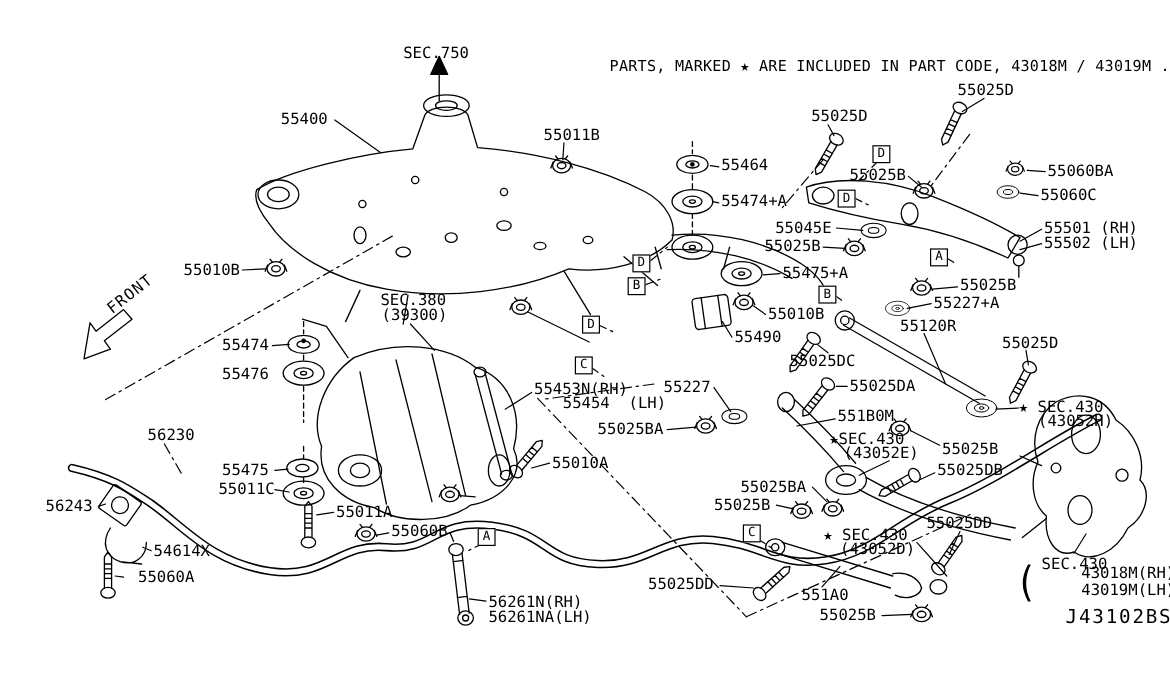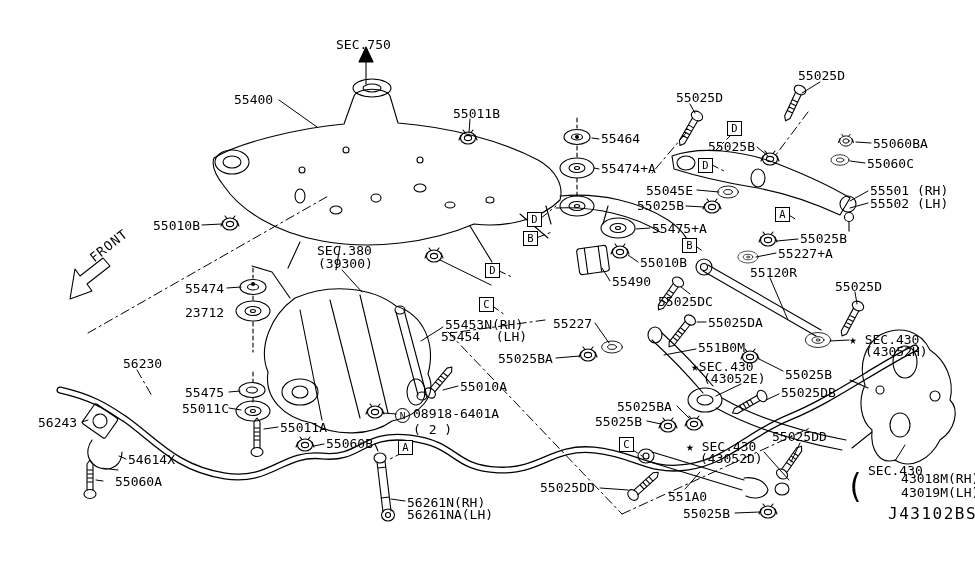--- a/index.html
+++ b/index.html
@@ -283,20 +283,21 @@
       <path d="M491,305 L505,315"></path>
       <path d="M694,245 L704,252"></path>
       <path d="M787,214 L797,220"></path>
       <path d="M404,452 L388,460"></path>
       <path d="M630,448 L645,458"></path>
       <path d="M808,112 L775,156"></path>
       <path d="M686,133 L652,173"></path>
     </g>
   </svg>
 
+  <div class="note">PARTS, MARKED ★ ARE INCLUDED IN PART CODE, 43018M / 43019M .</div>
   <div class="code">J43102BS</div>
   <div class="front">FRONT</div>
   <div id="labels">
       <div class="lbl" style="left: 336px; top: 38px;">SEC.750</div>
       <div class="lbl" style="left: 234px; top: 93px;">55400</div>
       <div class="lbl" style="left: 453px; top: 107px;">55011B</div>
       <div class="lbl" style="left: 676px; top: 91px;">55025D</div>
       <div class="lbl" style="left: 798px; top: 69px;">55025D</div>
       <div class="lbl" style="left: 601px; top: 132px;">55464</div>
       <div class="lbl" style="left: 601px; top: 162px;">55474+A</div>
@@ -312,24 +313,24 @@
       <div class="lbl" style="left: 317px; top: 244px;">SEC.380</div>
       <div class="lbl" style="left: 318px; top: 257px; text-align: right;">(39300)</div>
       <div class="lbl" style="left: 640px; top: 256px;">55010B</div>
       <div class="lbl" style="left: 612px; top: 275px;">55490</div>
       <div class="lbl" style="left: 800px; top: 232px;">55025B</div>
       <div class="lbl" style="left: 778px; top: 247px;">55227+A</div>
       <div class="lbl" style="left: 185px; top: 282px;">55474</div>
       <div class="lbl" style="left: 750px; top: 266px;">55120R</div>
       <div class="lbl" style="left: 658px; top: 295px;">55025DC</div>
       <div class="lbl" style="left: 835px; top: 280px;">55025D</div>
-      <div class="lbl" style="left: 185px; top: 306px;">23712</div>
+      <div class="lbl" style="left: 185px; top: 306px;">55476</div>
       <div class="lbl" style="left: 708px; top: 316px;">55025DA</div>
       <div class="lbl" style="left: 445px; top: 318px;">55453N(RH)</div>
-      <div class="lbl" style="left: 441px; top: 330px;">55454  (LH)</div>
+      <div class="lbl" style="left: 469px; top: 330px;">55454  (LH)</div>
       <div class="lbl" style="left: 553px; top: 317px;">55227</div>
       <div class="lbl" style="left: 849px; top: 333px;">★ SEC.430</div>
       <div class="lbl" style="left: 865px; top: 345px;">(43052H)</div>
       <div class="lbl" style="left: 698px; top: 341px;">551B0M</div>
       <div class="lbl" style="left: 498px; top: 352px;">55025BA</div>
       <div class="lbl" style="left: 123px; top: 357px;">56230</div>
       <div class="lbl" style="left: 691px; top: 360px;">★SEC.430</div>
       <div class="lbl" style="left: 703px; top: 372px;">(43052E)</div>
       <div class="lbl" style="left: 785px; top: 368px;">55025B</div>
       <div class="lbl" style="left: 460px; top: 380px;">55010A</div>
@@ -355,21 +356,20 @@
       <div class="refbox" style="left: 727px; top: 121px;">D</div>
       <div class="refbox" style="left: 698px; top: 158px;">D</div>
       <div class="refbox" style="left: 775px; top: 207px;">A</div>
       <div class="refbox" style="left: 527px; top: 212px;">D</div>
       <div class="refbox" style="left: 523px; top: 231px;">B</div>
       <div class="refbox" style="left: 682px; top: 238px;">B</div>
       <div class="refbox" style="left: 485px; top: 263px;">D</div>
       <div class="refbox" style="left: 479px; top: 297px;">C</div>
       <div class="refbox" style="left: 619px; top: 437px;">C</div>
       <div class="refbox" style="left: 398px; top: 440px;">A</div>
-      <div class="nlabel" style="left: 395px; top: 407px;"><span class="circ">N</span><span>08918-6401A</span><span class="sub">( 2 )</span></div>
       <div class="bracket" style="left: 845px; top: 472px;">
         <span class="par">(</span>
         <span style="white-space: pre; margin-left: 36px;">43018M(RH)
 43019M(LH)</span>
         <span class="par">)</span>
       </div>
     </div>
 </div>
 
 </body></html>

